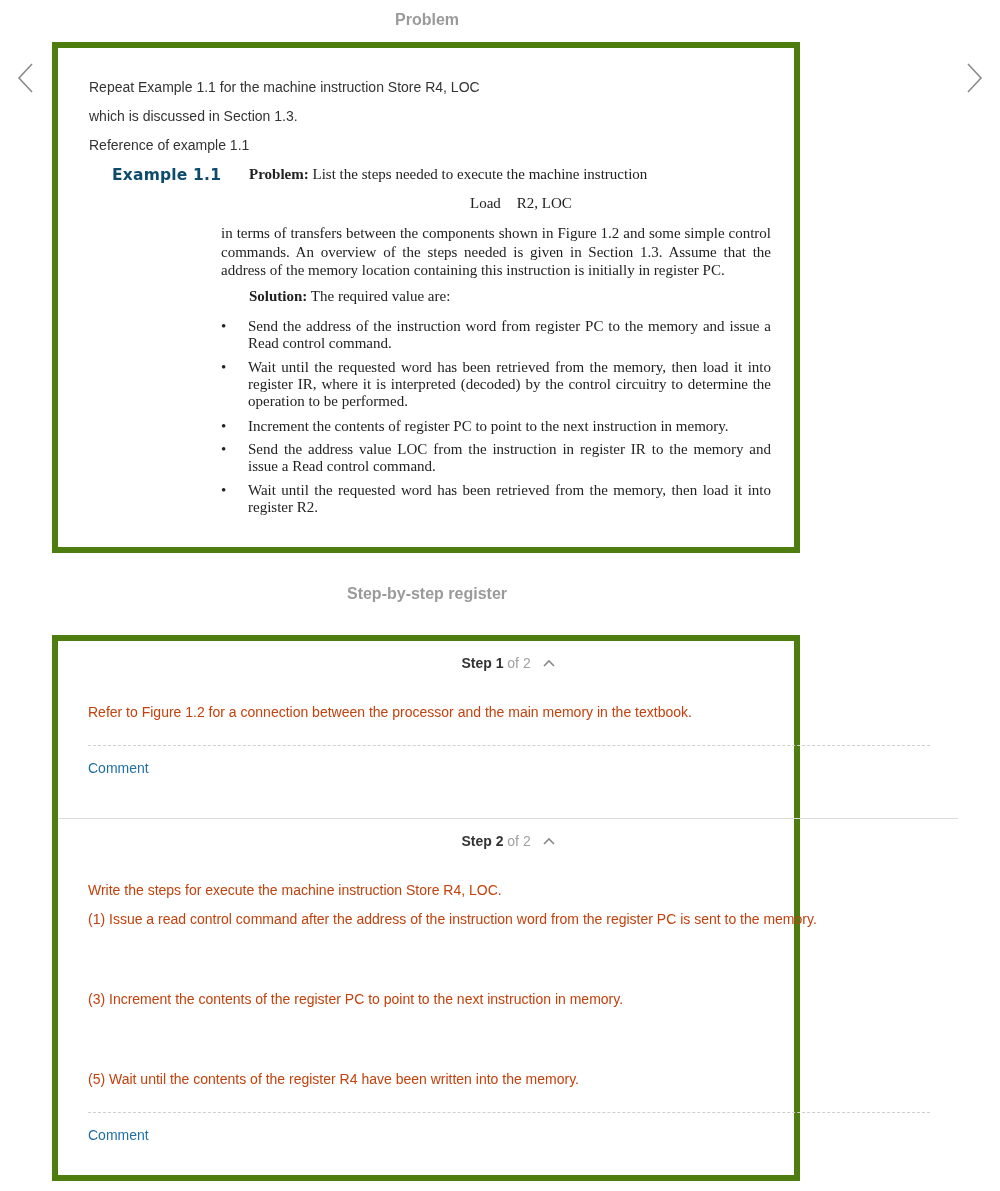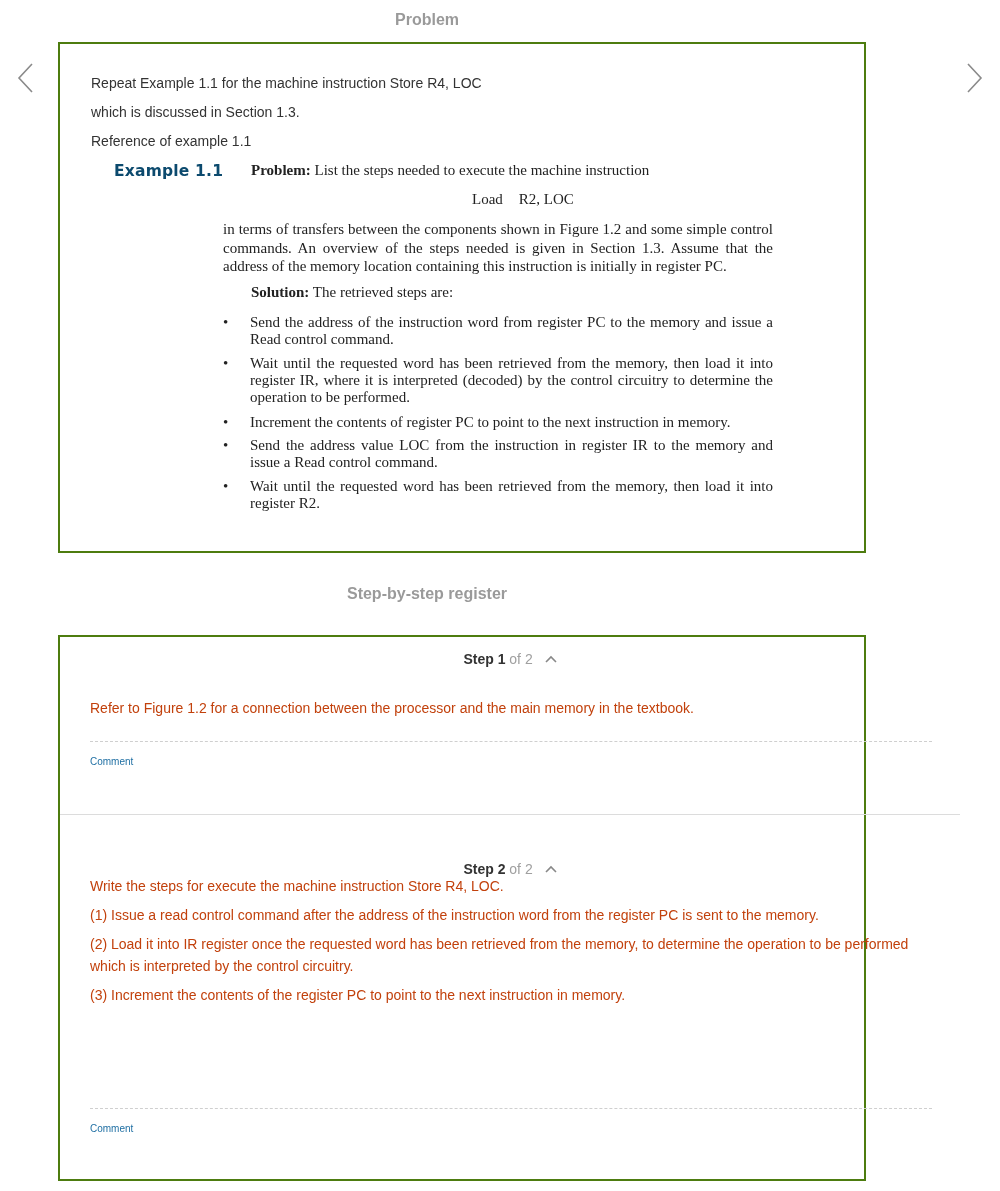--- a/index.html
+++ b/index.html
@@ -1,34 +1,34 @@
 <!DOCTYPE html>
 <html><head>
 <meta charset="utf-8">
 <style>
   html, body { margin: 0; padding: 0; background: #ffffff; }
   body { width: 1000px; height: 1191px; position: relative; font-family: "Liberation Sans", sans-serif; color: #333333; overflow: hidden; }
   .section-title { position: absolute; left: 0; width: 854px; text-align: center; font-size: 16px; font-weight: bold; color: #9a9a9a; }
   .nav-arrow { position: absolute; top: 62px; width: 20px; height: 32px; cursor: pointer; }
   .nav-arrow svg { display: block; }
-  .card { position: absolute; left: 58px; width: 808px; border: 2px solid #4d7c0f; background: #fff; box-sizing: border-box; }
+  .card { position: absolute; left: 52px; width: 748px; border: 6px solid #4d7c0f; background: #fff; box-sizing: border-box; }
   .plain { position: absolute; left: 31px; font-size: 14px; color: #333; white-space: nowrap; }
   .ex-label { position: absolute; left: 54px; top: 118px; font-size: 15.5px; font-weight: bold; color: #0c4a6e; font-family: "DejaVu Sans", sans-serif; letter-spacing: 0.2px; }
   .serif { font-family: "Liberation Serif", serif; color: #222; font-size: 15px; }
   .ex-line { position: absolute; left: 163px; white-space: nowrap; margin-left: 28px; }
   .para { position: absolute; left: 163px; width: 550px; text-align: justify; line-height: 18.5px; }
   .bul { position: absolute; left: 163px; width: 550px; }
   .bul .dot { position: absolute; left: 0; top: 0; }
   .bul .txt { position: absolute; left: 27px; width: 523px; text-align: justify; line-height: 17px; }
   .step-header { position: absolute; left: 0; width: 900px; text-align: center; font-size: 14px; }
   .step-header b { color: #333; }
   .step-header .of { color: #a0a0a0; }
   .chev { display: inline-block; vertical-align: middle; margin-left: 8px; margin-top: -3px; cursor: pointer; }
   .dash { position: absolute; left: 30px; width: 842px; border-top: 1px dashed #cfcfcf; height: 0; }
-  .comment { position: absolute; left: 30px; font-size: 10px; color: #1f6fa3; cursor: pointer; }
+  .comment { position: absolute; left: 30px; font-size: 14px; color: #1f6fa3; cursor: pointer; }
   .divider { position: absolute; left: 0; width: 900px; height: 0; border-top: 1px solid #dcdcdc; }
   .sline { position: absolute; left: 30px; font-size: 14px; color: #c2410c; white-space: nowrap; }
   .sline.wrap { white-space: normal; width: 840px; line-height: 22px; }
 </style>
 </head>
 <body>
 
 <div class="section-title" style="top:11px;">Problem</div>
 
 <div class="nav-arrow" style="left:16px;">
@@ -45,21 +45,21 @@
 <div class="card" style="top:42px; height:511px;">
   <div class="plain" style="top:31px;">Repeat Example 1.1 for the machine instruction Store R4, LOC</div>
   <div class="plain" style="top:60px;">which is discussed in Section 1.3.</div>
   <div class="plain" style="top:89px;">Reference of example 1.1</div>
 
   <div>
     <div class="ex-label">Example 1.1</div>
     <div class="ex-line serif" style="top:118px;"><b>Problem:</b><span> List the steps needed to execute the machine instruction</span></div>
     <div class="ex-line serif" style="top:147px; left:384px;text-align:right;"><span>Load</span><span style="display:inline-block;width:16px;"></span><span>R2, LOC</span></div>
     <div class="para serif" style="top:176px;">in terms of transfers between the components shown in Figure 1.2 and some simple control commands.  An overview of the steps needed is given in Section 1.3.  Assume that the address of the memory location containing this instruction is initially in register PC.</div>
-    <div class="ex-line serif" style="top:240px;"><b>Solution:</b><span> The retrieved steps are:</span></div>
+    <div class="ex-line serif" style="top:240px;"><b>Solution:</b><span> The required value are:</span></div>
 
     <div class="bul serif" style="top:270px;">
         <span class="dot">•</span>
         <span class="txt">Send the address of the instruction word from register PC to the memory and issue a Read control command.</span>
       </div>
     <div class="bul serif" style="top:311px;">
         <span class="dot">•</span>
         <span class="txt">Wait until the requested word has been retrieved from the memory, then load it into register IR, where it is interpreted (decoded) by the control circuitry to determine the operation to be performed.</span>
       </div>
     <div class="bul serif" style="top:370px;">
@@ -87,26 +87,26 @@
     <svg class="chev" width="12" height="8" viewBox="0 0 12 8">
         <polyline points="1,7 6,2 11,7" fill="none" stroke="#888" stroke-width="1.6"></polyline>
       </svg>
   </div>
   <div class="sline" style="top:63px;">Refer to Figure 1.2 for a connection between the processor and the main memory in the textbook.</div>
   <div class="dash" style="top:104px;"></div>
   <div class="comment" style="top:119px;">Comment</div>
 
   <div class="divider" style="top:177px;"></div>
 
-  <div class="step-header" style="top:192px;margin-top:32px;">
+  <div class="step-header" style="top:192px;">
     <b>Step 2</b>
     <span class="of">of 2</span>
     <svg class="chev" width="12" height="8" viewBox="0 0 12 8">
         <polyline points="1,7 6,2 11,7" fill="none" stroke="#888" stroke-width="1.6"></polyline>
       </svg>
   </div>
   <div class="sline" style="top:241px;">Write the steps for execute the machine instruction Store R4, LOC.</div>
   <div class="sline" style="top:270px;">(1) Issue a read control command after the address of the instruction word from the register PC is sent to the memory.</div>
-  <div class="sline wrap" style="top:296px;">(2) Load it into IR register once the requested word has been retrieved from the memory, to determine the operation to be performed which is interpreted by the control circuitry.</div>
   <div class="sline" style="top:350px;">(3) Increment the contents of the register PC to point to the next instruction in memory.</div>
+  <div class="sline" style="top:430px;">(5) Wait until the contents of the register R4 have been written into the memory.</div>
   <div class="dash" style="top:471px;"></div>
   <div class="comment" style="top:486px;">Comment</div>
 </div>
 
 </body></html>

